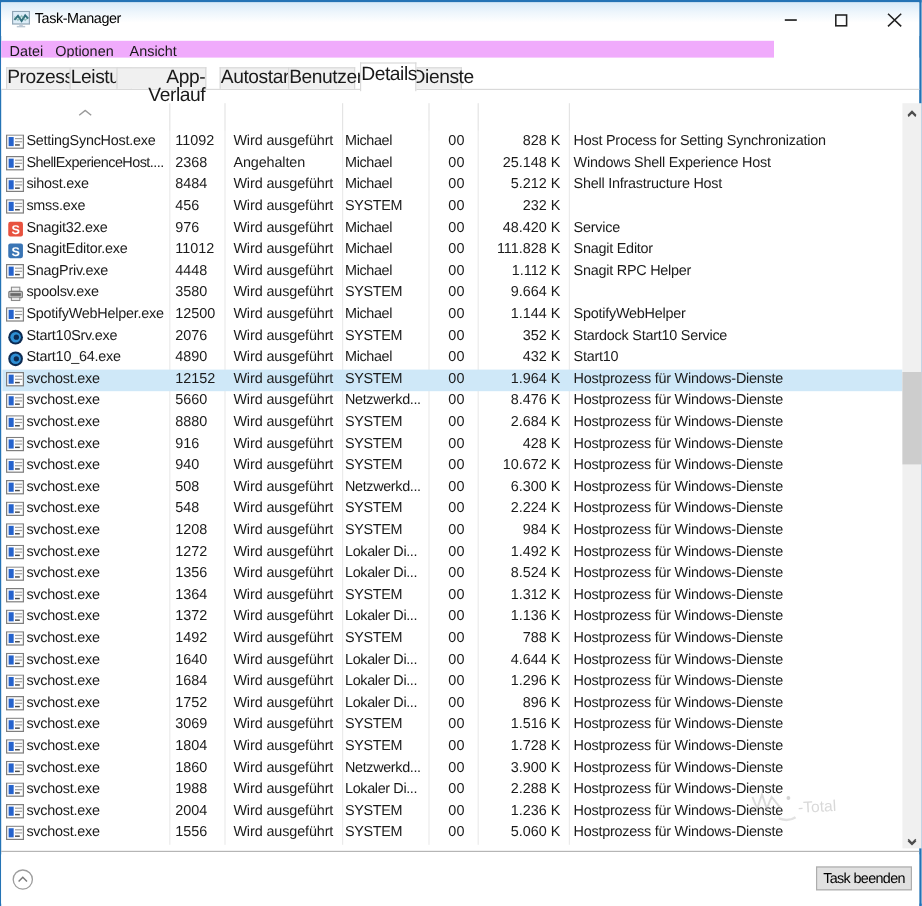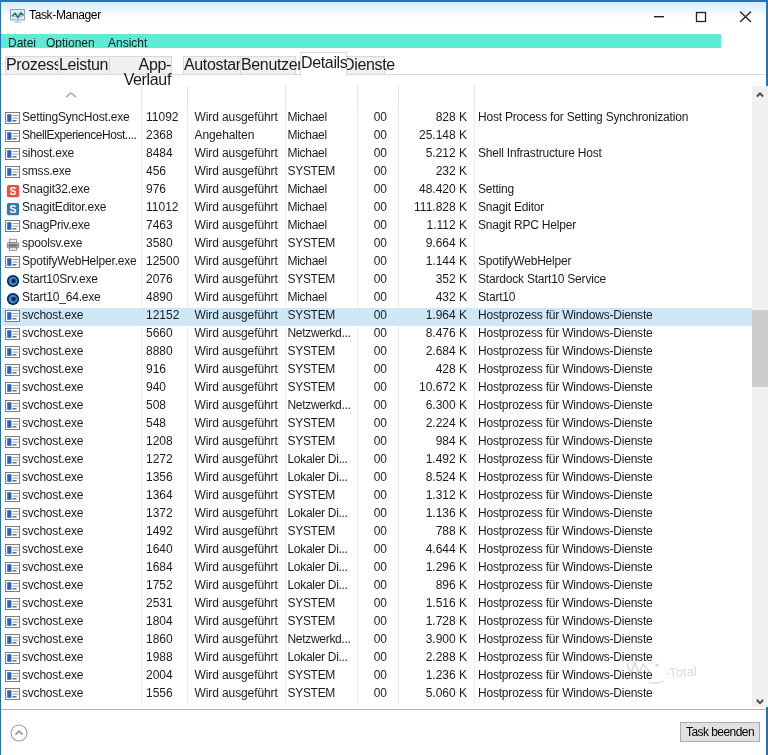--- a/index.html
+++ b/index.html
@@ -5,21 +5,21 @@
 html,body { width:768px; height:755px; overflow:hidden; background:#fff;
   font-family:"Liberation Sans", sans-serif; }
 #win { position:absolute; left:0; top:0; width:768px; height:755px; background:#fff;
   border-left:1px solid #2473b5; border-right:2px solid #2473b5;
   border-top:2px solid #2473b5; border-bottom:2px solid #1e73be; }
 #titlebar { position:absolute; left:0; top:0; width:765px; height:28px;
   background:linear-gradient(#d8eaf8 0%, #eef6fc 30%, #ffffff 60%); }
 #title { position:absolute; left:28px; top:5.5px; font-size:12px; color:#000; letter-spacing:-0.35px; }
 #appicon { position:absolute; left:9px; top:7px; }
 .winbtn { position:absolute; top:0; width:44px; height:28px; }
-#menubar { position:absolute; left:0; top:32px; width:720px; height:20px; background:#5eead4; }
+#menubar { position:absolute; left:0; top:32px; width:644px; height:20px; background:#f0abfc; }
 .mi { position:absolute; top:2px; font-size:12px; color:#1a1a1a; }
 #tabstrip { position:absolute; left:0; top:46px; width:765px; height:27px; background:#fff; }
 #tabline { position:absolute; left:0; top:72px; width:765px; height:1px; background:#d9d9d9; }
 .tab { position:absolute; top:8px; height:18px; background:#f0f0f0; border:1px solid #d9d9d9;
   border-bottom:none; font-size:16px; color:#1a1a1a; text-align:right; line-height:15px; letter-spacing:-0.35px; z-index:1; }
 .tab.act { top:4px; height:24px; background:#fff; line-height:20px; z-index:3; }
 #hdr { position:absolute; left:1px; top:84px; width:750px; height:23px; background:#fff; }
 .h { position:absolute; top:3px; font-size:12px; color:#3c3c3c; white-space:nowrap; }
 .sh { position:absolute; top:84px; height:23px; width:1px; background:#e4e4e4; }
 .sb { position:absolute; top:107px; height:595px; width:1px; background:#ebebeb; }
@@ -67,21 +67,21 @@
         <path d="M15 9.5 L26 20 M26 9.5 L15 20" stroke="#222" stroke-width="1.3"></path>
       </svg></div>
 <div id="menubar">
 <span class="mi" style="left:7px">Datei</span>
 <span class="mi" style="left:45px">Optionen</span>
 <span class="mi" style="left:107px">Ansicht</span>
 </div>
 <div id="tabstrip">
 <div class="tab" style="left:4px; width:54px">Prozesse</div>
 <div class="tab" style="left:57px; width:52px">Leistung</div>
-<div class="tab" style="left:108px; width:63px">App-Verlauf</div>
+<div class="tab" style="left:96px; width:75px">App-Verlauf</div>
 <div class="tab" style="left:182px; width:58px">Autostart</div>
 <div class="tab" style="left:239px; width:56px">Benutzer</div>
 <div class="tab act" style="left:299px; width:47px">Details</div>
 <div class="tab" style="left:341px; width:43px">Dienste</div>
 </div>
 <div id="tabline"></div>
 <div id="sortarrow"><svg width="12" height="7">
         <path d="M1 5 L6 1 L11 5" fill="none" stroke="#9a9a9a" stroke-width="1.2"></path>
       </svg></div>
 <div class="sh" style="left:140px"></div>
@@ -123,20 +123,21 @@
           <rect x="7.5" y="5.6" width="6" height="1" fill="#a0a0a0"></rect>
           <rect x="7.5" y="8.2" width="4" height="1.2" fill="#4a4a4a"></rect>
         </svg>
       </span>
       <span class="c nm" style="letter-spacing:-0.45px">ShellExperienceHost....</span>
       <span class="c pid">2368</span>
       <span class="c st">Angehalten</span>
       <span class="c us">Michael</span>
       <span class="c cpu">00</span>
       <span class="c mem">25.148 K</span>
+      <span class="c de">Windows Shell Experience Host</span>
     </div>
 <div class="r" style="top:144px">
       <span class="ic">
         <svg width="15" height="14" viewBox="0 0 15 14">
           <rect x="0.5" y="0.5" width="14" height="11" fill="#fdfdfd" stroke="#7e7e7e" stroke-width="1"></rect>
           <rect x="2.2" y="2.2" width="4.2" height="7.6" fill="#2563cd"></rect>
           <rect x="7.5" y="3" width="6" height="1" fill="#a0a0a0"></rect>
           <rect x="7.5" y="5.6" width="6" height="1" fill="#a0a0a0"></rect>
           <rect x="7.5" y="8.2" width="4" height="1.2" fill="#4a4a4a"></rect>
         </svg>
@@ -172,21 +173,21 @@
           <rect x="1" y="1" width="14" height="14" rx="2" fill="#e8523f"></rect>
           <text x="8" y="12.5" font-family="Liberation Sans" font-size="12" font-weight="bold" fill="#fff" text-anchor="middle">S</text>
         </svg>
       </span>
       <span class="c nm">Snagit32.exe</span>
       <span class="c pid">976</span>
       <span class="c st">Wird ausgeführt</span>
       <span class="c us">Michael</span>
       <span class="c cpu">00</span>
       <span class="c mem">48.420 K</span>
-      <span class="c de">Setting</span>
+      <span class="c de">Service</span>
     </div>
 <div class="r" style="top:198px">
       <span class="ic">
         <svg style="margin-left:1.5px" width="14" height="14" viewBox="0 0 16 16">
           <rect x="1" y="1" width="14" height="14" rx="2" fill="#3a75b5"></rect>
           <text x="8" y="12.5" font-family="Liberation Sans" font-size="12" font-weight="bold" fill="#fff" text-anchor="middle">S</text>
         </svg>
       </span>
       <span class="c nm">SnagitEditor.exe</span>
       <span class="c pid">11012</span>
@@ -200,21 +201,21 @@
       <span class="ic">
         <svg width="15" height="14" viewBox="0 0 15 14">
           <rect x="0.5" y="0.5" width="14" height="11" fill="#fdfdfd" stroke="#7e7e7e" stroke-width="1"></rect>
           <rect x="2.2" y="2.2" width="4.2" height="7.6" fill="#2563cd"></rect>
           <rect x="7.5" y="3" width="6" height="1" fill="#a0a0a0"></rect>
           <rect x="7.5" y="5.6" width="6" height="1" fill="#a0a0a0"></rect>
           <rect x="7.5" y="8.2" width="4" height="1.2" fill="#4a4a4a"></rect>
         </svg>
       </span>
       <span class="c nm">SnagPriv.exe</span>
-      <span class="c pid">7463</span>
+      <span class="c pid">4448</span>
       <span class="c st">Wird ausgeführt</span>
       <span class="c us">Michael</span>
       <span class="c cpu">00</span>
       <span class="c mem">1.112 K</span>
       <span class="c de">Snagit RPC Helper</span>
     </div>
 <div class="r" style="top:234px">
       <span class="ic">
         <svg style="margin-left:1.5px" width="14" height="14" viewBox="0 0 16 16">
           <rect x="4" y="1.5" width="8" height="4" fill="#f0f0f0" stroke="#8a8a8a" stroke-width="1"></rect>
@@ -572,21 +573,21 @@
       <span class="ic">
         <svg width="15" height="14" viewBox="0 0 15 14">
           <rect x="0.5" y="0.5" width="14" height="11" fill="#fdfdfd" stroke="#7e7e7e" stroke-width="1"></rect>
           <rect x="2.2" y="2.2" width="4.2" height="7.6" fill="#2563cd"></rect>
           <rect x="7.5" y="3" width="6" height="1" fill="#a0a0a0"></rect>
           <rect x="7.5" y="5.6" width="6" height="1" fill="#a0a0a0"></rect>
           <rect x="7.5" y="8.2" width="4" height="1.2" fill="#4a4a4a"></rect>
         </svg>
       </span>
       <span class="c nm">svchost.exe</span>
-      <span class="c pid">2531</span>
+      <span class="c pid">3069</span>
       <span class="c st">Wird ausgeführt</span>
       <span class="c us">SYSTEM</span>
       <span class="c cpu">00</span>
       <span class="c mem">1.516 K</span>
       <span class="c de">Hostprozess für Windows-Dienste</span>
     </div>
 <div class="r" style="top:612px">
       <span class="ic">
         <svg width="15" height="14" viewBox="0 0 15 14">
           <rect x="0.5" y="0.5" width="14" height="11" fill="#fdfdfd" stroke="#7e7e7e" stroke-width="1"></rect>

